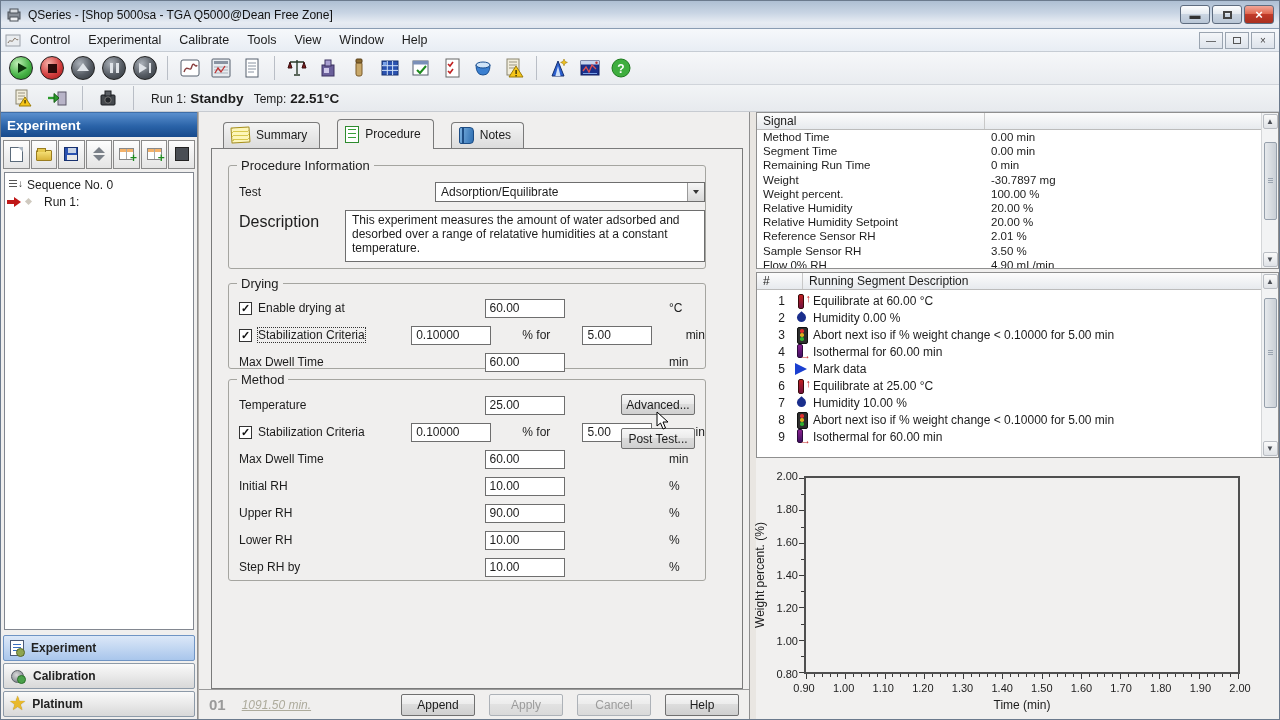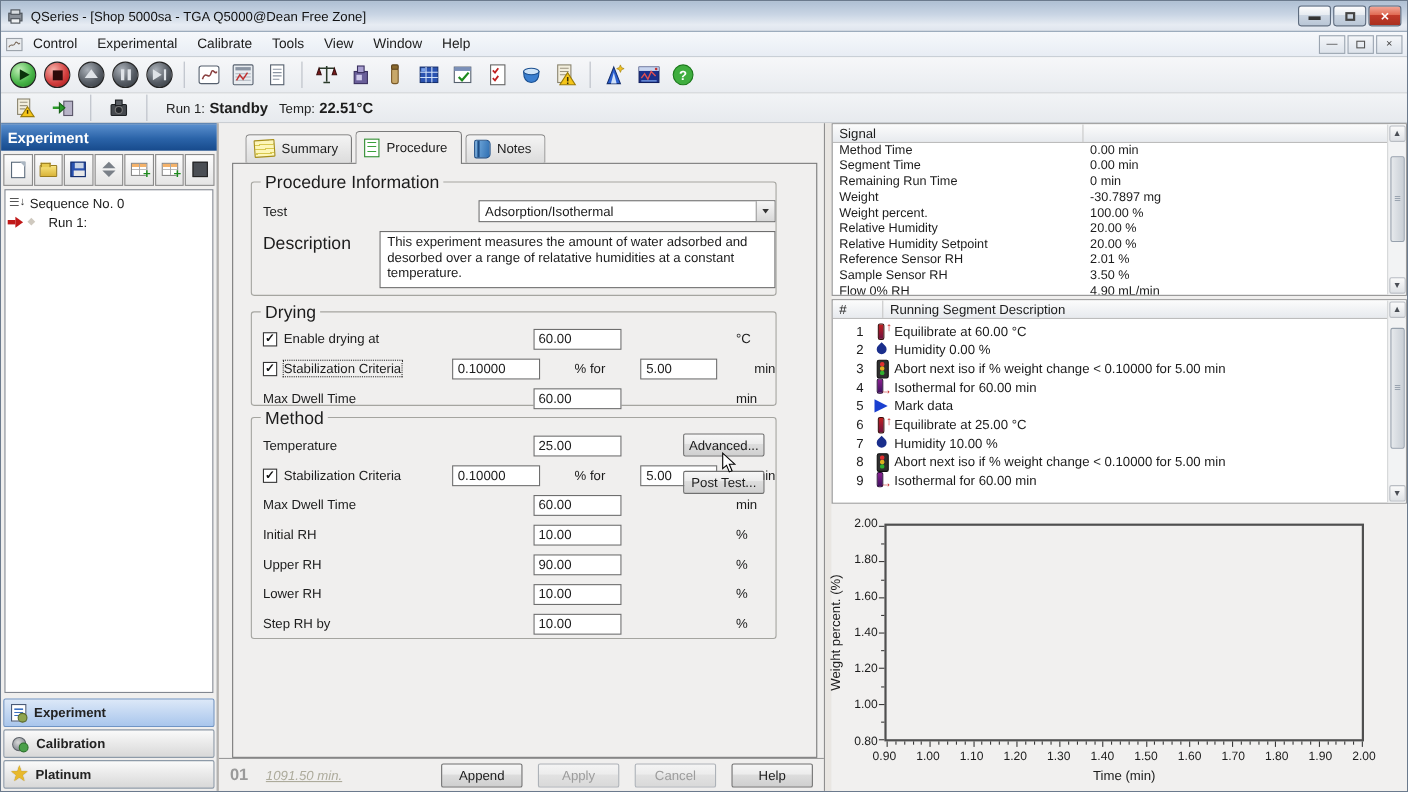--- a/index.html
+++ b/index.html
@@ -92,33 +92,33 @@
   .clipic::before { content:""; position:absolute; left:2px; top:3px; width:8px; height:8px;
       background:linear-gradient(#3a6fc0 1px, transparent 1px, transparent 3px, #3a6fc0 3px, #3a6fc0 4px, transparent 4px, transparent 6px, #3a6fc0 6px, #3a6fc0 7px, transparent 7px); }
   .clipic::after { content:""; position:absolute; right:-2px; bottom:-2px; width:7px; height:7px; border-radius:50%; background:#8fa54f; border:1px solid #5a6a2a; }
   .gearic { width:16px; height:16px; position:relative; }
   .gearic::before { content:""; position:absolute; left:1px; top:2px; width:11px; height:11px; border-radius:50%; background:radial-gradient(circle at 40% 35%, #d8d8d8, #8a8f96 70%); border:1px solid #5a5f66; }
   .gearic::after { content:""; position:absolute; right:0; bottom:0; width:7px; height:7px; border-radius:50%; background:#4aa04a; border:1px solid #2a702a; }
   .staric { color:#e8b92c; font-size:17px; line-height:16px; text-shadow:0 0 1px #9a7610; }
 
   
   .centerpanel { width:552px; background:#f0efee; border-right:1px solid #8f8f8f; border-left:1px solid #b8b4b0; display:flex; flex-direction:column; position:relative; }
-  .tabsrow { height:36px; display:flex; align-items:flex-end; padding-left:24px; gap:3px; flex:0 0 auto; }
+  .tabsrow { height:36px; display:flex; align-items:flex-end; padding-left:24px; gap:17px; flex:0 0 auto; }
   .tab { display:flex; align-items:center; gap:6px; border:1px solid #7a7a7a; border-bottom:none; border-radius:4px 4px 0 0; padding:3px 12px 4px 7px; background:linear-gradient(#f4f4f4,#dcdcdc); font-size:12px; height:26px; }
   .tab.active { background:#f0efee; height:30px; margin-bottom:-1px; z-index:2; }
   .sumic { width:19px; height:16px; background:repeating-linear-gradient(#fdf6b8, #fdf6b8 3px, #d8c84e 3px, #d8c84e 4px); border:1px solid #a89018; transform:rotate(-4deg); border-radius:1px; }
   .procic { width:14px; height:17px; background:#fff; border:1px solid #2e8b2e; position:relative; }
   .procic::before { content:""; position:absolute; left:2px; top:2px; right:2px; height:11px;
       background:repeating-linear-gradient(#3aa03a 0 1px, transparent 1px 4px); }
   .noteic { width:15px; height:17px; background:linear-gradient(100deg,#7ab0e0,#2f6fb2); border:1px solid #1d4d85; border-radius:2px 4px 4px 2px; position:relative; }
   .noteic::before { content:""; position:absolute; left:2px; top:0; bottom:0; width:2px; background:#1d4d85; }
   .tabbody { flex:1; border:1px solid #7a7a7a; margin:0 6px 0 12px; background:#f0efee; position:relative; min-height:0; }
 
   .group { position:relative; border:1px solid #a5a5a0; border-radius:3px; margin:16px 36px 0 16px; }
-  .group .legend { position:absolute; top:-8px; left:8px; background:#f0efee; padding:0 4px; font-size:16px; }
+  .group .legend { position:absolute; top:-8px; left:8px; background:#f0efee; padding:0 4px; font-size:13px; }
   .g1 { height:104px; }
   .g2 { height:86px; }
   .g3 { height:202px; }
 
   .frow { display:flex; align-items:center; height:22px; margin:5px 0 0 10px;justify-content:space-between; }
   .frow.first { margin-top:15px; }
   .fl { width:148px; display:flex; align-items:center; gap:6px; font-size:12px; }
   .fl .dotted { outline:1px dotted #333; }
   .cb { width:13px; height:13px; background:#fff; border:1px solid #333; display:flex; align-items:center; justify-content:center; font-size:11px; font-weight:bold; color:#111; line-height:11px; flex:0 0 auto; }
   .inp { width:80px; height:19px; border:1px solid #6e6e6e; background:#fff; font-size:12px; padding:0 4px; display:flex; align-items:center; }
@@ -483,21 +483,21 @@
           <span>Notes</span>
         </div>
       </div>
       <div class="tabbody">
 
         <div class="group g1">
           <span class="legend">Procedure Information</span>
           <div class="frow first">
             <span class="testlbl">Test</span>
             <div class="selbox">
-              <span class="seltext">Adsorption/Isothermal</span>
+              <span class="seltext">Adsorption/Equilibrate</span>
               <span class="selbtn">
                   <i></i>
                 </span>
             </div>
           </div>
           <div class="frow" style="height:auto; align-items:flex-start; margin-top:7px;">
             <span class="toplbl">Description</span>
             <div class="descbox">This experiment measures the amount of water adsorbed and desorbed over a range of relatative humidities at a constant temperature.</div>
           </div>
         </div>

